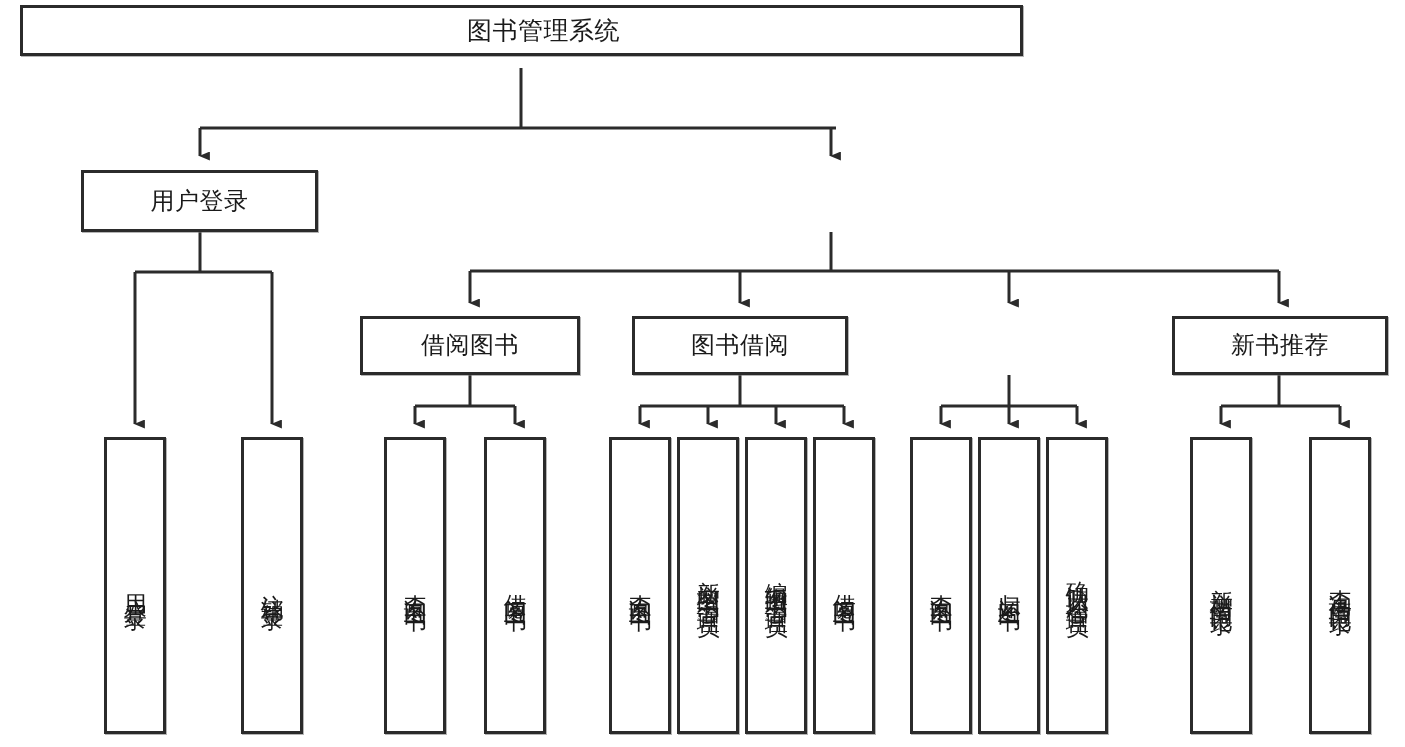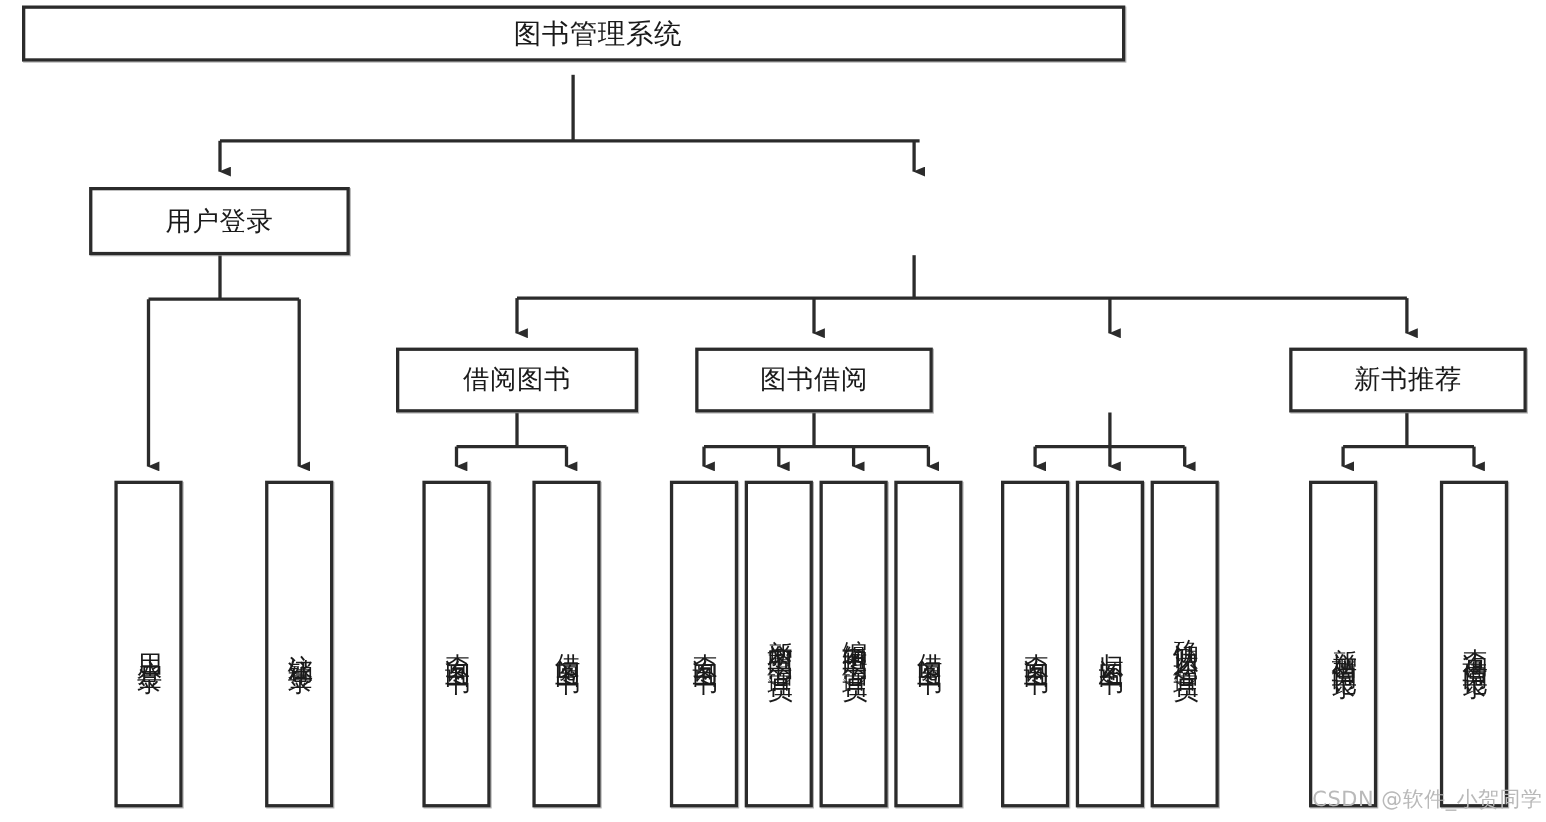--- a/index.html
+++ b/index.html
@@ -184,15 +184,14 @@
     <span class="label">确认归还（管理员）</span>
   </div>
 
   <div class="node vert" style="left:1190px; top:437px; width:62px; height:297px;">
     <span class="label">新增借阅记录</span>
   </div>
   <div class="node vert" style="left:1309px; top:437px; width:62px; height:297px;">
     <span class="label">查询借阅记录</span>
   </div>
 
-  <div class="watermark" style="left:1193px; top:714px;">CSDN @软件_小贺同学</div>
 
 </div>
 
 </body></html>

